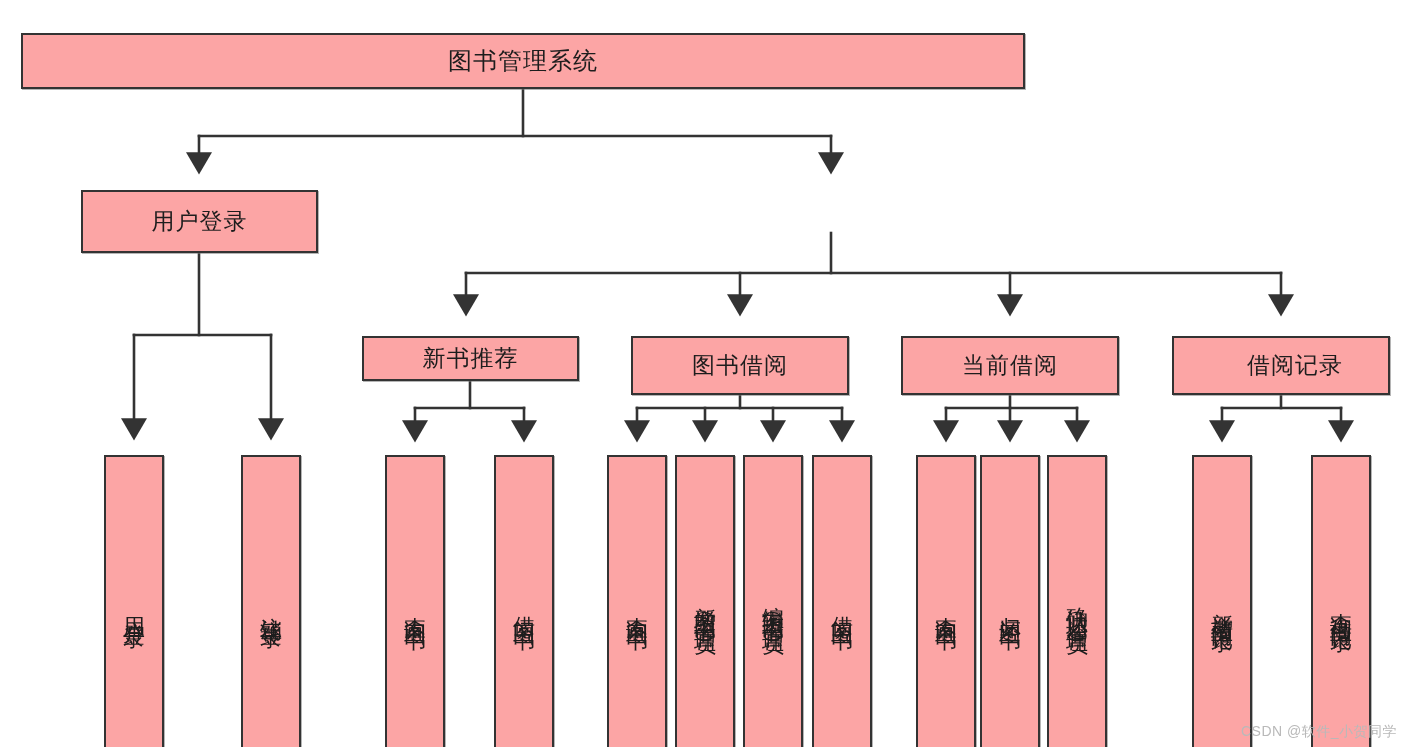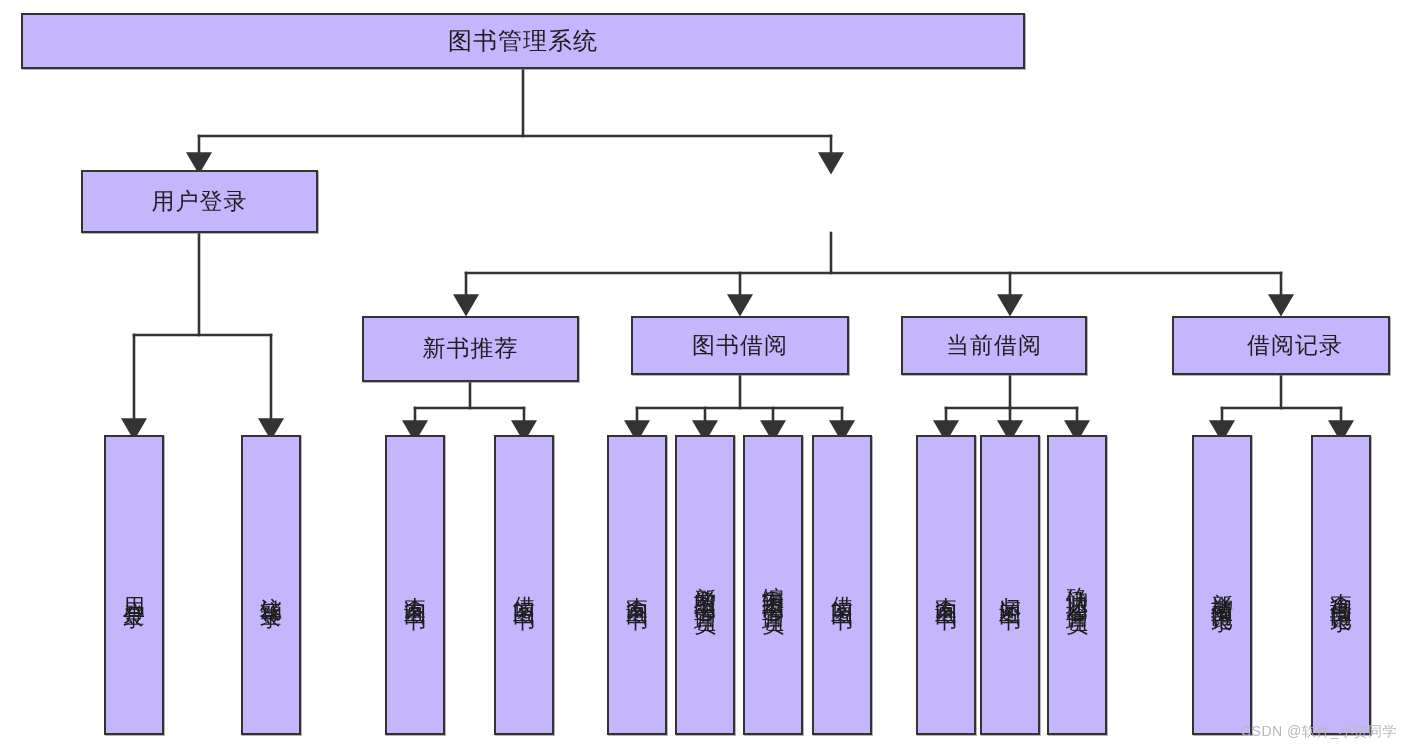--- a/index.html
+++ b/index.html
@@ -21,28 +21,29 @@
     position: absolute;
     left: 0;
     top: 0;
     width: 1405px;
     height: 747px;
     pointer-events: none;
   }
   .node {
     position: absolute;
     box-sizing: border-box;
-    background: #c4b5fd;
+    background: #fca5a5;
     border: 2px solid #333333;
     box-shadow: 1px 1px 0 0 rgba(120,120,120,0.55);
     display: flex;
     align-items: center;
     justify-content: center;
     color: #1d1d1d;
     overflow: hidden;
+    margin-top: 20px;
   }
   .node .lbl {
     display: block;
     text-align: center;
     line-height: 1.28;
     white-space: pre;
   }
   
   .node.h .lbl {
     font-size: 23px;
@@ -129,27 +130,27 @@
   </svg>
 
   <div class="node h root" style="left:21px; top:13px; width:1004px; height:56px;">
     <span class="lbl">图书管理系统</span>
   </div>
 
   <div class="node h" style="left:81px; top:170px; width:237px; height:63px;">
     <span class="lbl">用户登录</span>
   </div>
 
-  <div class="node h" style="left:362px; top:316px; width:217px; height:66px;justify-content:center;">
+  <div class="node h" style="left:362px; top:316px; width:217px; height:45px;justify-content:center;">
     <span class="lbl">新书推荐</span>
   </div>
   <div class="node h" style="left:631px; top:316px; width:218px; height:59px;">
     <span class="lbl">图书借阅</span>
   </div>
-  <div class="node h" style="left:901px; top:316px; width:186px; height:59px;">
+  <div class="node h" style="left:901px; top:316px; width:218px; height:59px;">
     <span class="lbl">当前借阅</span>
   </div>
   <div class="node h" style="left:1172px; top:316px; width:218px; height:59px;padding-left:28px;">
     <span class="lbl">借阅记录</span>
   </div>
 
   <div class="node v" style="left:104px; top:435px; width:60px; height:300px;">
     <span class="lbl">用户登录</span>
   </div>
   <div class="node v" style="left:241px; top:435px; width:60px; height:300px;">

